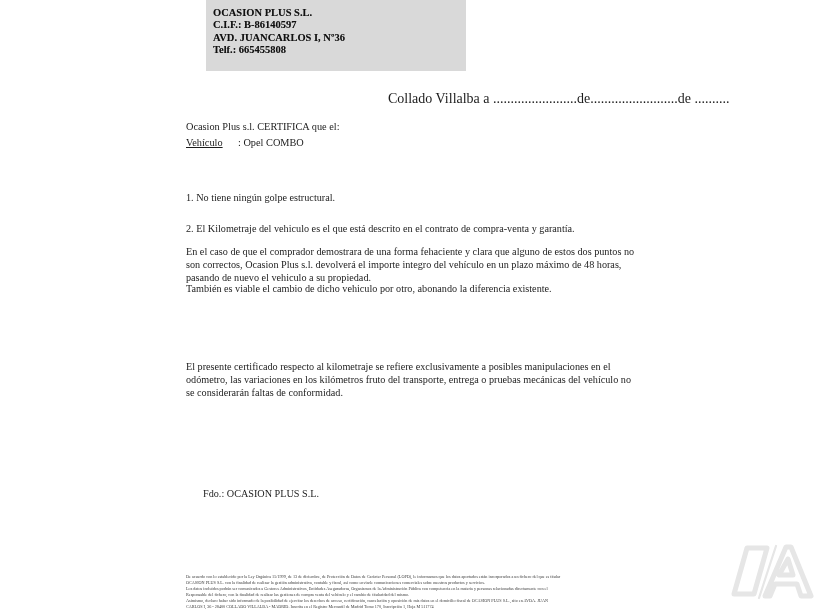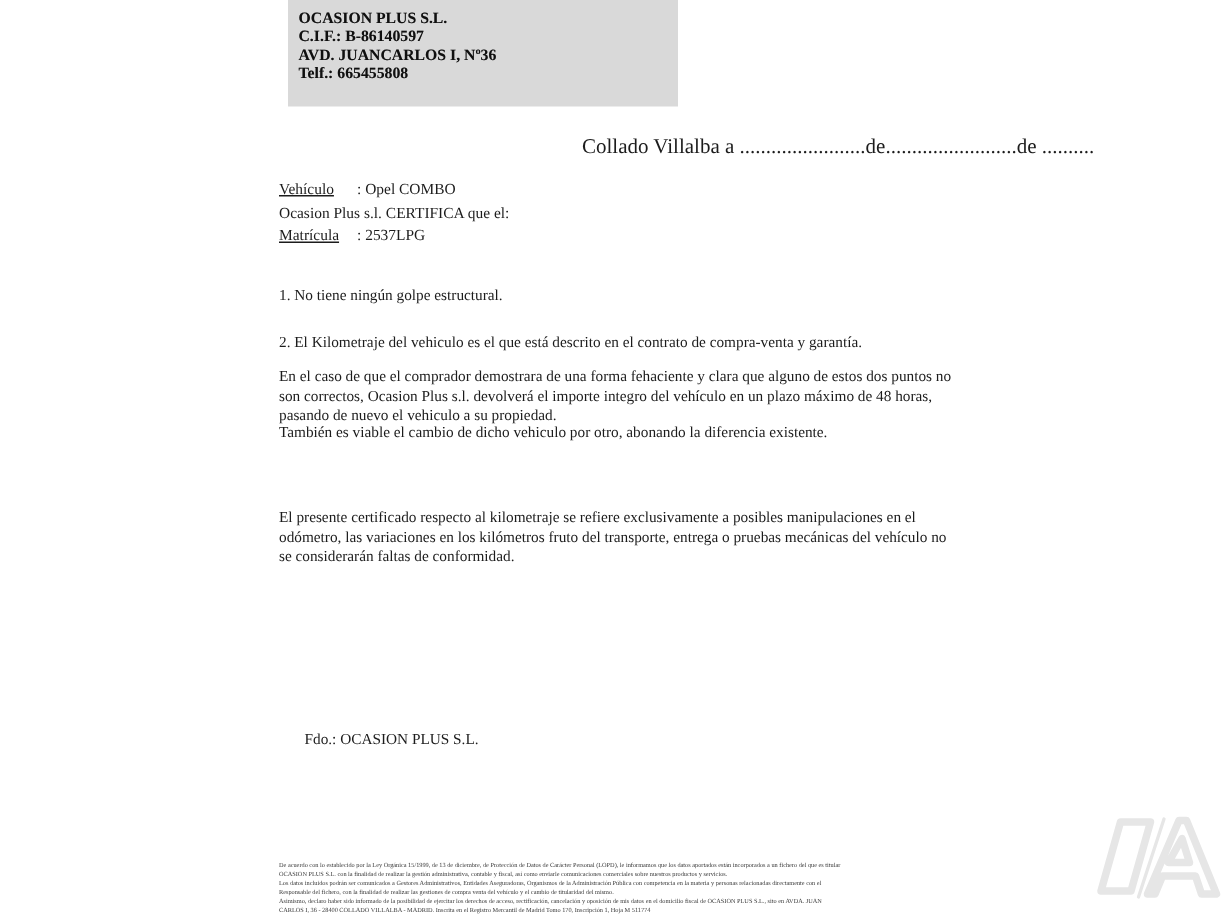--- a/index.html
+++ b/index.html
@@ -4,39 +4,39 @@
 <style>
   html,body{margin:0;padding:0;background:#fff;}
   .page{
     position:relative;width:820px;height:615px;background:#fff;overflow:hidden;
     font-family:"Liberation Serif","DejaVu Serif",serif;
     color:var(--text,#1c1c1c);
   }
   .abs{position:absolute;}
   
   .letterhead{
-    left:192px;top:0;width:260px;height:71px;
+    left:206px;top:0;width:260px;height:71px;
     background:var(--letterhead_bg,#d9d9d9);
     padding:7px 0 0 7px;box-sizing:border-box;
     font-weight:bold;font-size:10.5px;line-height:12.4px;color:#101010;
     text-shadow:0 0 0.4px rgba(0,0,0,.35);
   }
   .dateline{left:388px;top:91px;font-size:14px;white-space:pre;}
   .certify{left:186px;top:119px;font-size:10.3px;line-height:15.6px;}
   .certify .lbl{text-decoration:underline;display:inline-block;}
   .certify .lbl-veh{width:52px;}
   .certify .lbl-mat{width:52px;}
   .point{left:186px;font-size:10.2px;white-space:pre;}
   .p1{top:192px;}
   .p2{top:204px;margin-top:19px;}
   .para{left:186px;font-size:10.2px;line-height:13.2px;white-space:pre;}
   .para-refund{top:245px;}
   .para-exchange{top:282px;}
   .para-ganvam{top:309px;}
-  .para-odometer{top:339px;}
+  .para-odometer{top:360px;}
   .signature{left:203px;top:488px;font-size:10.2px;}
   .legal{
     left:186px;top:574px;width:470px;
     font-size:4.2px;line-height:5.9px;white-space:pre;color:#3a3a3a;
     font-family:"Liberation Serif","DejaVu Serif",serif;
   }
   .watermark{left:731px;top:538px;width:88px;height:70px;}
   .watermark svg{display:block;width:100%;height:100%;}
   .wm-stroke{fill:#ffffff;stroke:var(--watermark,#e6e6e6);stroke-width:5;stroke-linejoin:round;stroke-linecap:round;}
   .wm-thin{fill:none;stroke:var(--watermark,#e6e6e6);stroke-width:2.2;stroke-linecap:round;}
@@ -49,23 +49,22 @@
   <div class="abs letterhead">
     <div>OCASION PLUS S.L.</div>
     <div>C.I.F.: B-86140597</div>
     <div>AVD. JUANCARLOS I, Nº36</div>
     <div>Telf.: 665455808</div>
   </div>
 
   <div class="abs dateline">Collado Villalba a ........................de.........................de ..........</div>
 
   <div class="abs certify">
+    <div>Ocasion Plus s.l. CERTIFICA que el:</div>
     <div><span class="lbl lbl-veh">Vehículo</span><span>: Opel COMBO</span></div>
-    <div>Ocasion Plus s.l. CERTIFICA que el:</div>
-    <div><span class="lbl lbl-mat">Matrícula</span><span>: 2537LPG</span></div>
   </div>
 
   <div class="abs point p1">1. No tiene ningún golpe estructural.</div>
   <div class="abs point p2">2. El Kilometraje del vehiculo es el que está descrito en el contrato de compra-venta y garantía.</div>
 
   <div class="abs para para-refund">En el caso de que el comprador demostrara de una forma fehaciente y clara que alguno de estos dos puntos no
 son correctos, Ocasion Plus s.l. devolverá el importe integro del vehículo en un plazo máximo de 48 horas,
 pasando de nuevo el vehiculo a su propiedad.</div>
   <div class="abs para para-exchange">También es viable el cambio de dicho vehiculo por otro, abonando la diferencia existente.</div>
   <div class="abs para para-odometer">El presente certificado respecto al kilometraje se refiere exclusivamente a posibles manipulaciones en el

